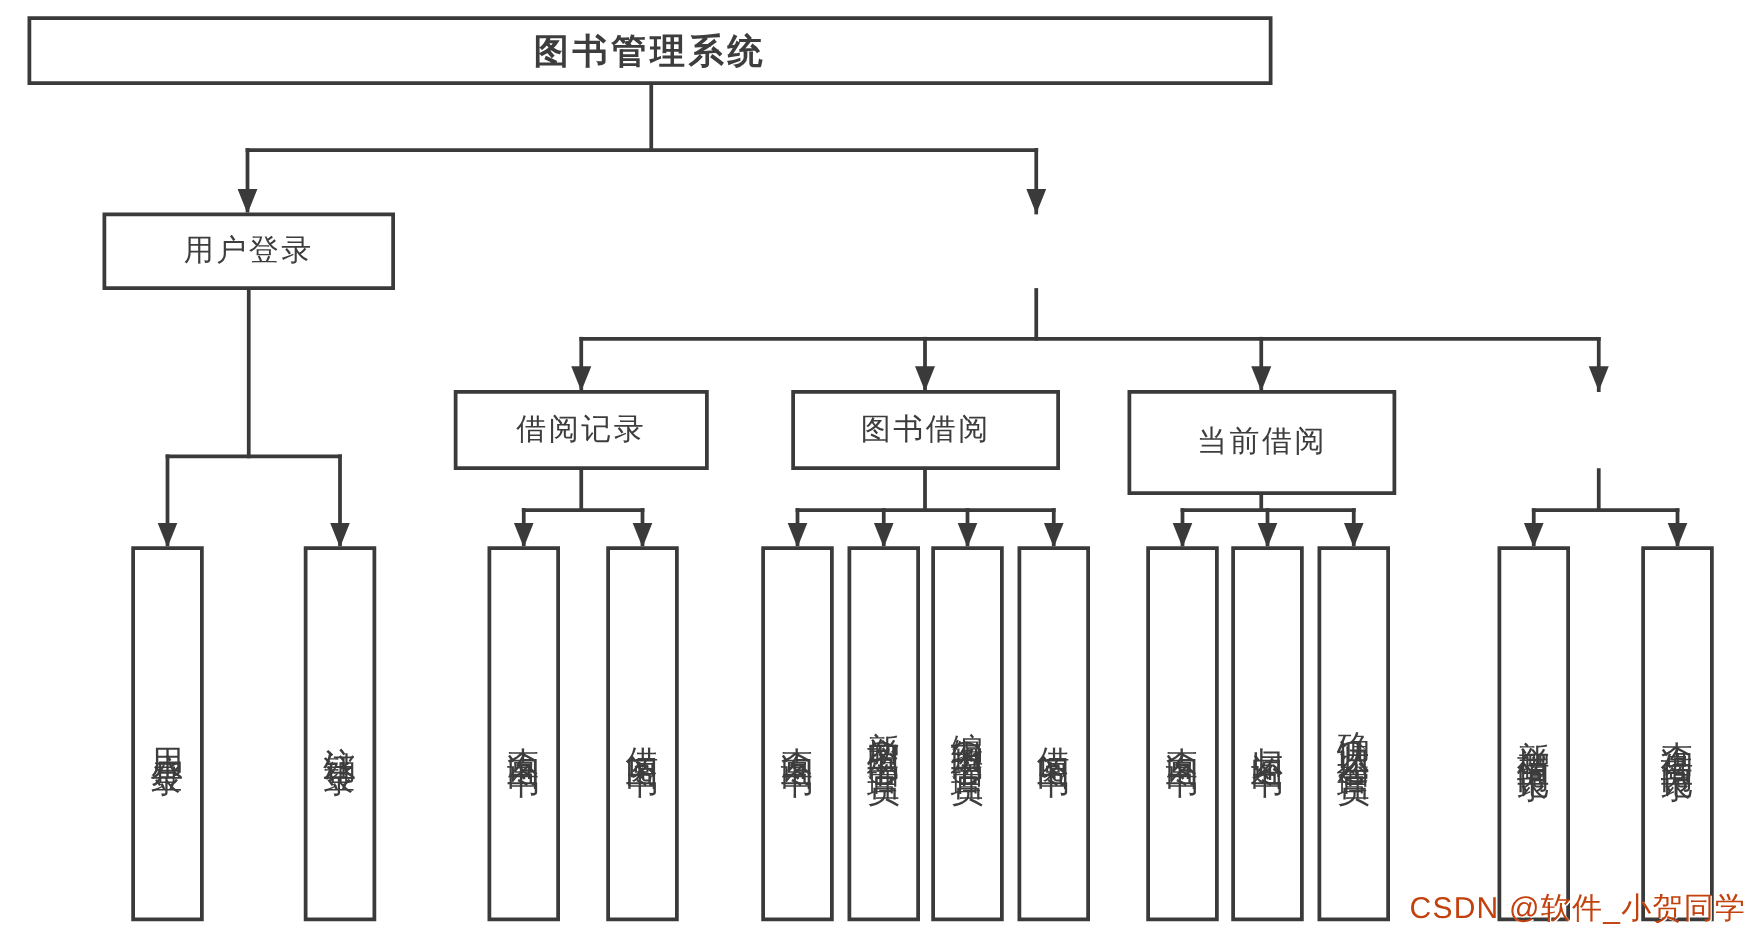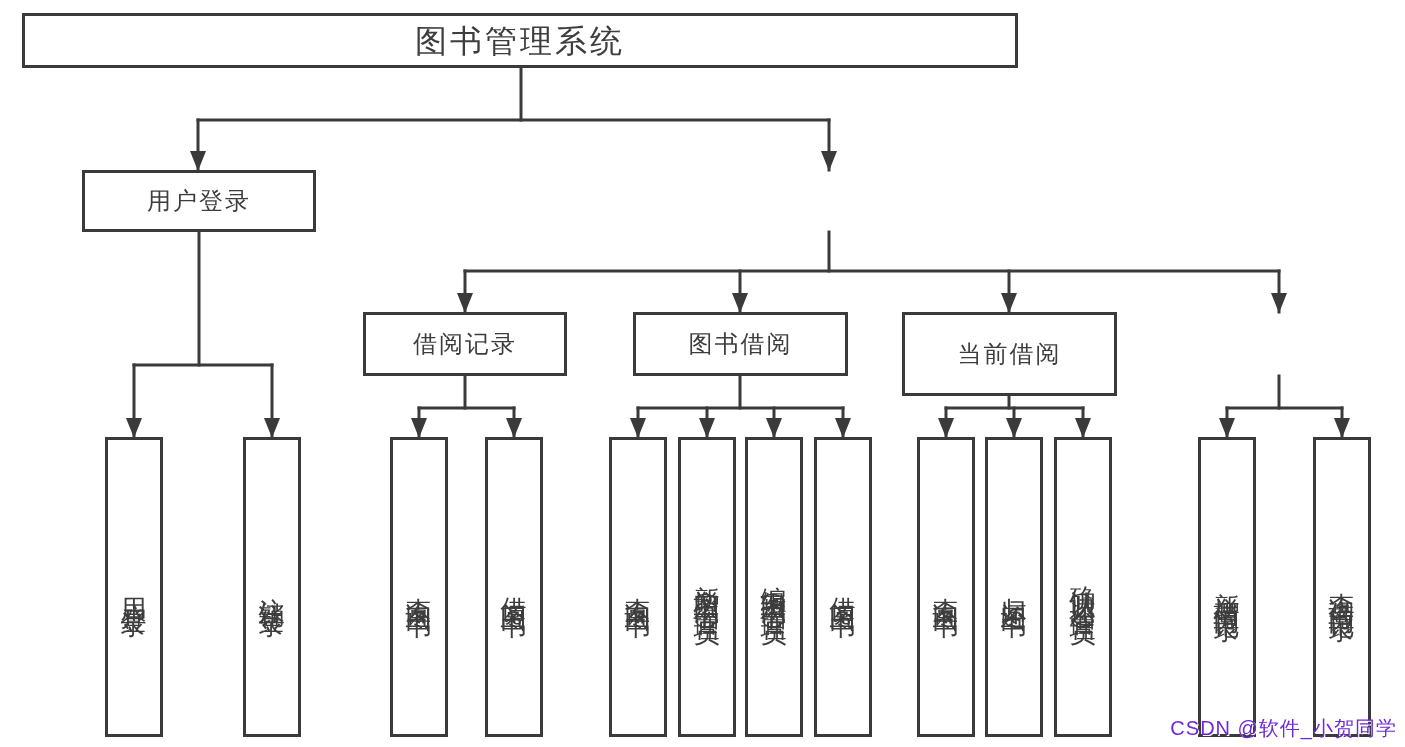--- a/index.html
+++ b/index.html
@@ -31,37 +31,38 @@
     align-items: center;
     justify-content: center;
     text-align: center;
     line-height: 1;
   }
   .box.h {
     font-size: 24px;
     letter-spacing: 2px;
   }
   .box.root {
-    font-size: 32px;
+    font-size: 28px;
     letter-spacing: 3px;
+    font-weight: bold;
   }
   .box.v {
     writing-mode: vertical-rl;
     text-orientation: mixed;
     font-size: 26px;
     letter-spacing: 5px;
     padding: 6px 0;
   }
   .watermark {
     position: absolute;
     right: 8px;
     bottom: 5px;
-    font-size: 20px;
+    font-size: 24px;
     letter-spacing: 1px;
-    color: #6d28d9;
+    color: #c2410c;
     text-shadow: 1px 1px 0 #ffffff;
     white-space: nowrap;
   }
 </style>
 </head>
 <body>
 
 <div class="canvas">
 
   <svg class="wires" viewBox="0 0 1405 747" xmlns="http://www.w3.org/2000/svg">

